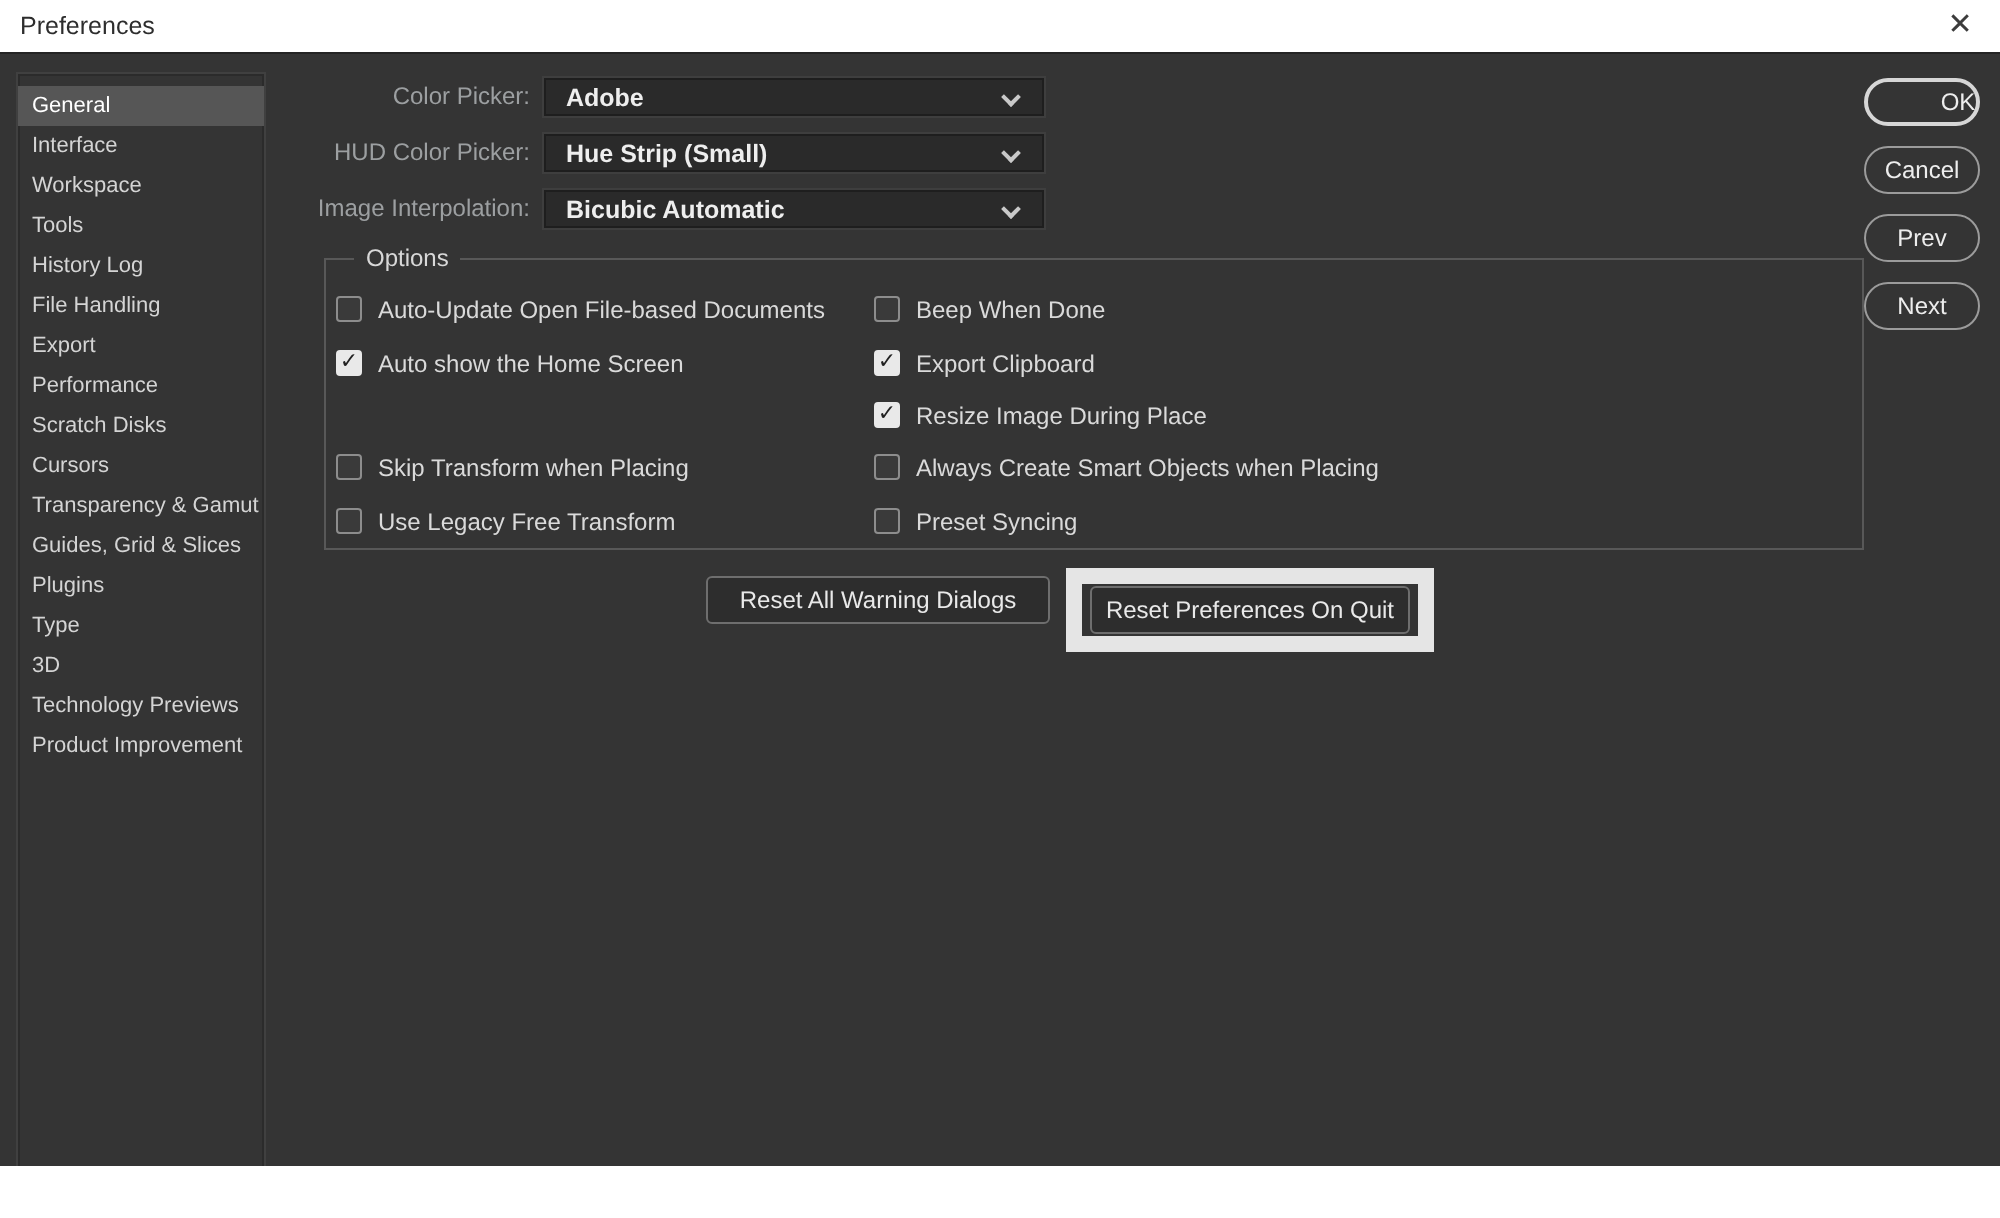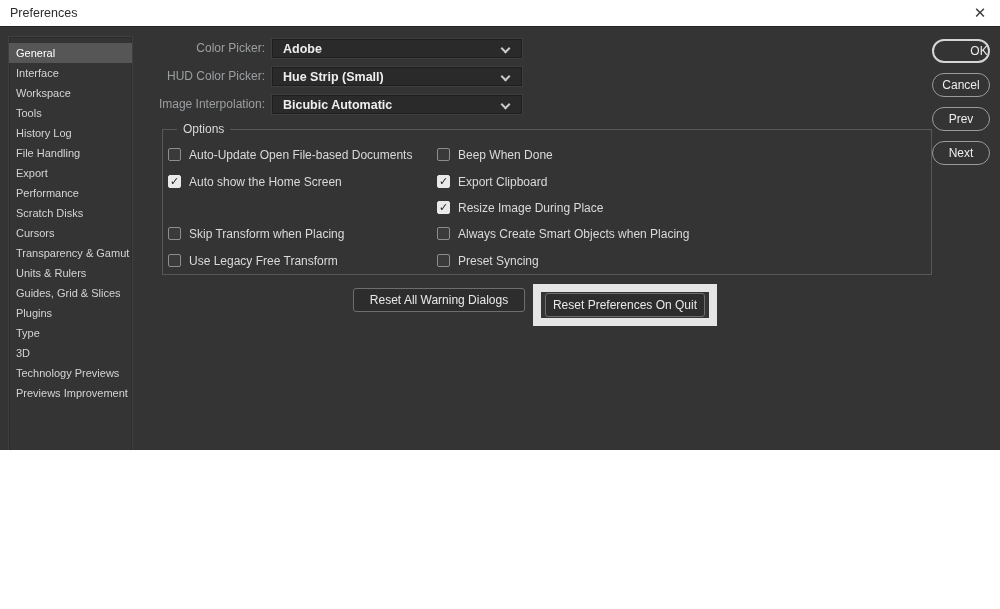--- a/index.html
+++ b/index.html
@@ -1,17 +1,17 @@
 <!DOCTYPE html>
 <html><head>
 <meta charset="utf-8">
 <style>
   * { margin:0; padding:0; box-sizing:border-box; }
   body { font-family:"Liberation Sans","DejaVu Sans",sans-serif; background:#ffffff; }
-  .screen { position:relative; width:1000px; height:450px; background:#fca5a5; overflow:hidden; }
+  .screen { position:relative; width:1000px; height:583px; background:#fca5a5; overflow:hidden; }
 
   
   .titlebar { position:absolute; left:0; top:0; width:1000px; height:26px; background:#ffffff; }
   .titlebar-text { position:absolute; left:10px; top:0; line-height:26px; font-size:12.5px; color:#2d2d2d; }
   .close-btn { position:absolute; right:9px; top:0; width:22px; height:26px; text-align:center; line-height:26px;
                font-size:15px; color:#3c3c3c; cursor:pointer; }
 
   
   .dialog-body { position:absolute; left:0; top:26px; width:1000px; height:579px; background:#343434; border-top:1px solid #242424; }
   .bottom-edge { position:absolute; left:0; top:605px; width:1000px; height:4px; background:#adadad; }
@@ -78,27 +78,26 @@
       <div class="side-item">Interface</div>
       <div class="side-item">Workspace</div>
       <div class="side-item">Tools</div>
       <div class="side-item">History Log</div>
       <div class="side-item">File Handling</div>
       <div class="side-item">Export</div>
       <div class="side-item">Performance</div>
       <div class="side-item">Scratch Disks</div>
       <div class="side-item">Cursors</div>
       <div class="side-item">Transparency &amp; Gamut</div>
-      <div class="side-item">Units &amp; Rulers</div>
       <div class="side-item">Guides, Grid &amp; Slices</div>
       <div class="side-item">Plugins</div>
       <div class="side-item">Type</div>
       <div class="side-item">3D</div>
       <div class="side-item">Technology Previews</div>
-      <div class="side-item">Previews Improvement</div>
+      <div class="side-item">Product Improvement</div>
     </div>
 
     <div class="dd-label lbl-1">Color Picker:</div>
     <div class="dropdown dd-1">
       <span class="dd-value">Adobe</span>
       <span class="chev"></span>
     </div>
 
     <div class="dd-label lbl-2">HUD Color Picker:</div>
     <div class="dropdown dd-2">

